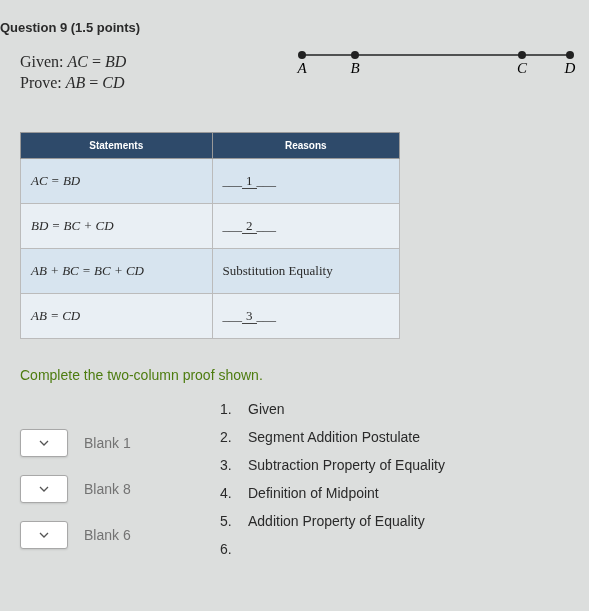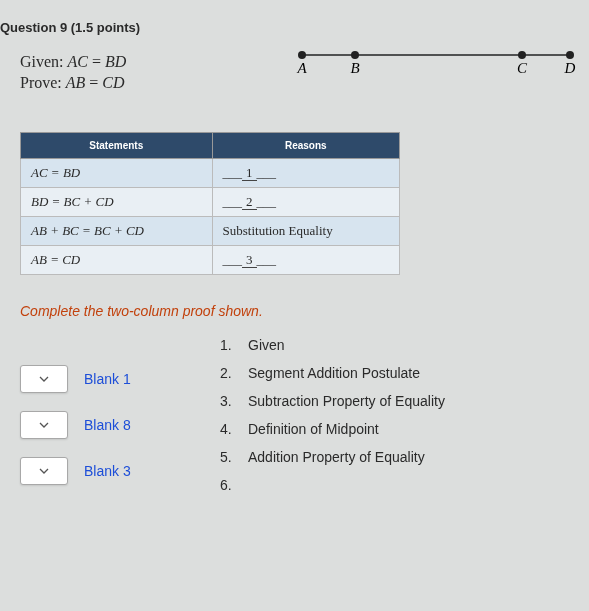--- a/index.html
+++ b/index.html
@@ -39,37 +39,36 @@
     .proof-table th {
       background: #2e4a6a;
       color: #fff;
       padding: 7px 10px;
       font-size: 10px;
       font-weight: bold;
       text-align: center;
       border: 1px solid #999;
     }
     .proof-table td {
-      padding: 6px 10px;
+      padding: 14px 10px;
       font-size: 13px;
       border: 1px solid #bbb;
       font-family: 'Times New Roman', serif;
     }
     .proof-table tr:nth-child(even) td { background: #d7e4ef; }
     .proof-table tr:nth-child(odd) td { background: #e9eff4; }
     .blank-fill {
       font-family: 'Times New Roman', serif;
       border-bottom: 1px solid #444;
       padding: 0 4px;
     }
     .instruction {
       margin: 28px 12px 0 20px;
       font-size: 14px;
-      color: #c2410c;
-      font-style: italic;
+      color: #4d7c0f;
     }
     .answer-area {
       display: flex;
       margin: 18px 0 0 20px;
     }
     .blanks-col {
       width: 200px;
       padding-top: 28px;
     }
     .blank-row {
@@ -89,21 +88,21 @@
       margin-right: 16px;
       box-shadow: 0 1px 2px rgba(0,0,0,0.1);
       cursor: pointer;
     }
     .chevron {
       width: 10px;
       height: 6px;
     }
     .blank-label {
       font-size: 14px;
-      color: #1d4ed8;
+      color: #737373;
     }
     .options-col {
       font-size: 14px;
     }
     .options-col .opt {
       margin-bottom: 12px;
       display: flex;
       gap: 10px;
     }
     .opt-num { width: 18px; }
@@ -187,21 +186,21 @@
           </svg>
       </div>
       <span class="blank-label">Blank 8</span>
     </div>
     <div class="blank-row">
       <div class="dropdown">
         <svg class="chevron" viewBox="0 0 10 6">
             <path d="M1 1 L5 5 L9 1" stroke="#555" stroke-width="1.3" fill="none"></path>
           </svg>
       </div>
-      <span class="blank-label">Blank 3</span>
+      <span class="blank-label">Blank 6</span>
     </div>
   </div>
 
   <div class="options-col">
     <div class="opt">
       <span class="opt-num">1.</span>
       <span>Given</span>
     </div>
     <div class="opt">
       <span class="opt-num">2.</span>

